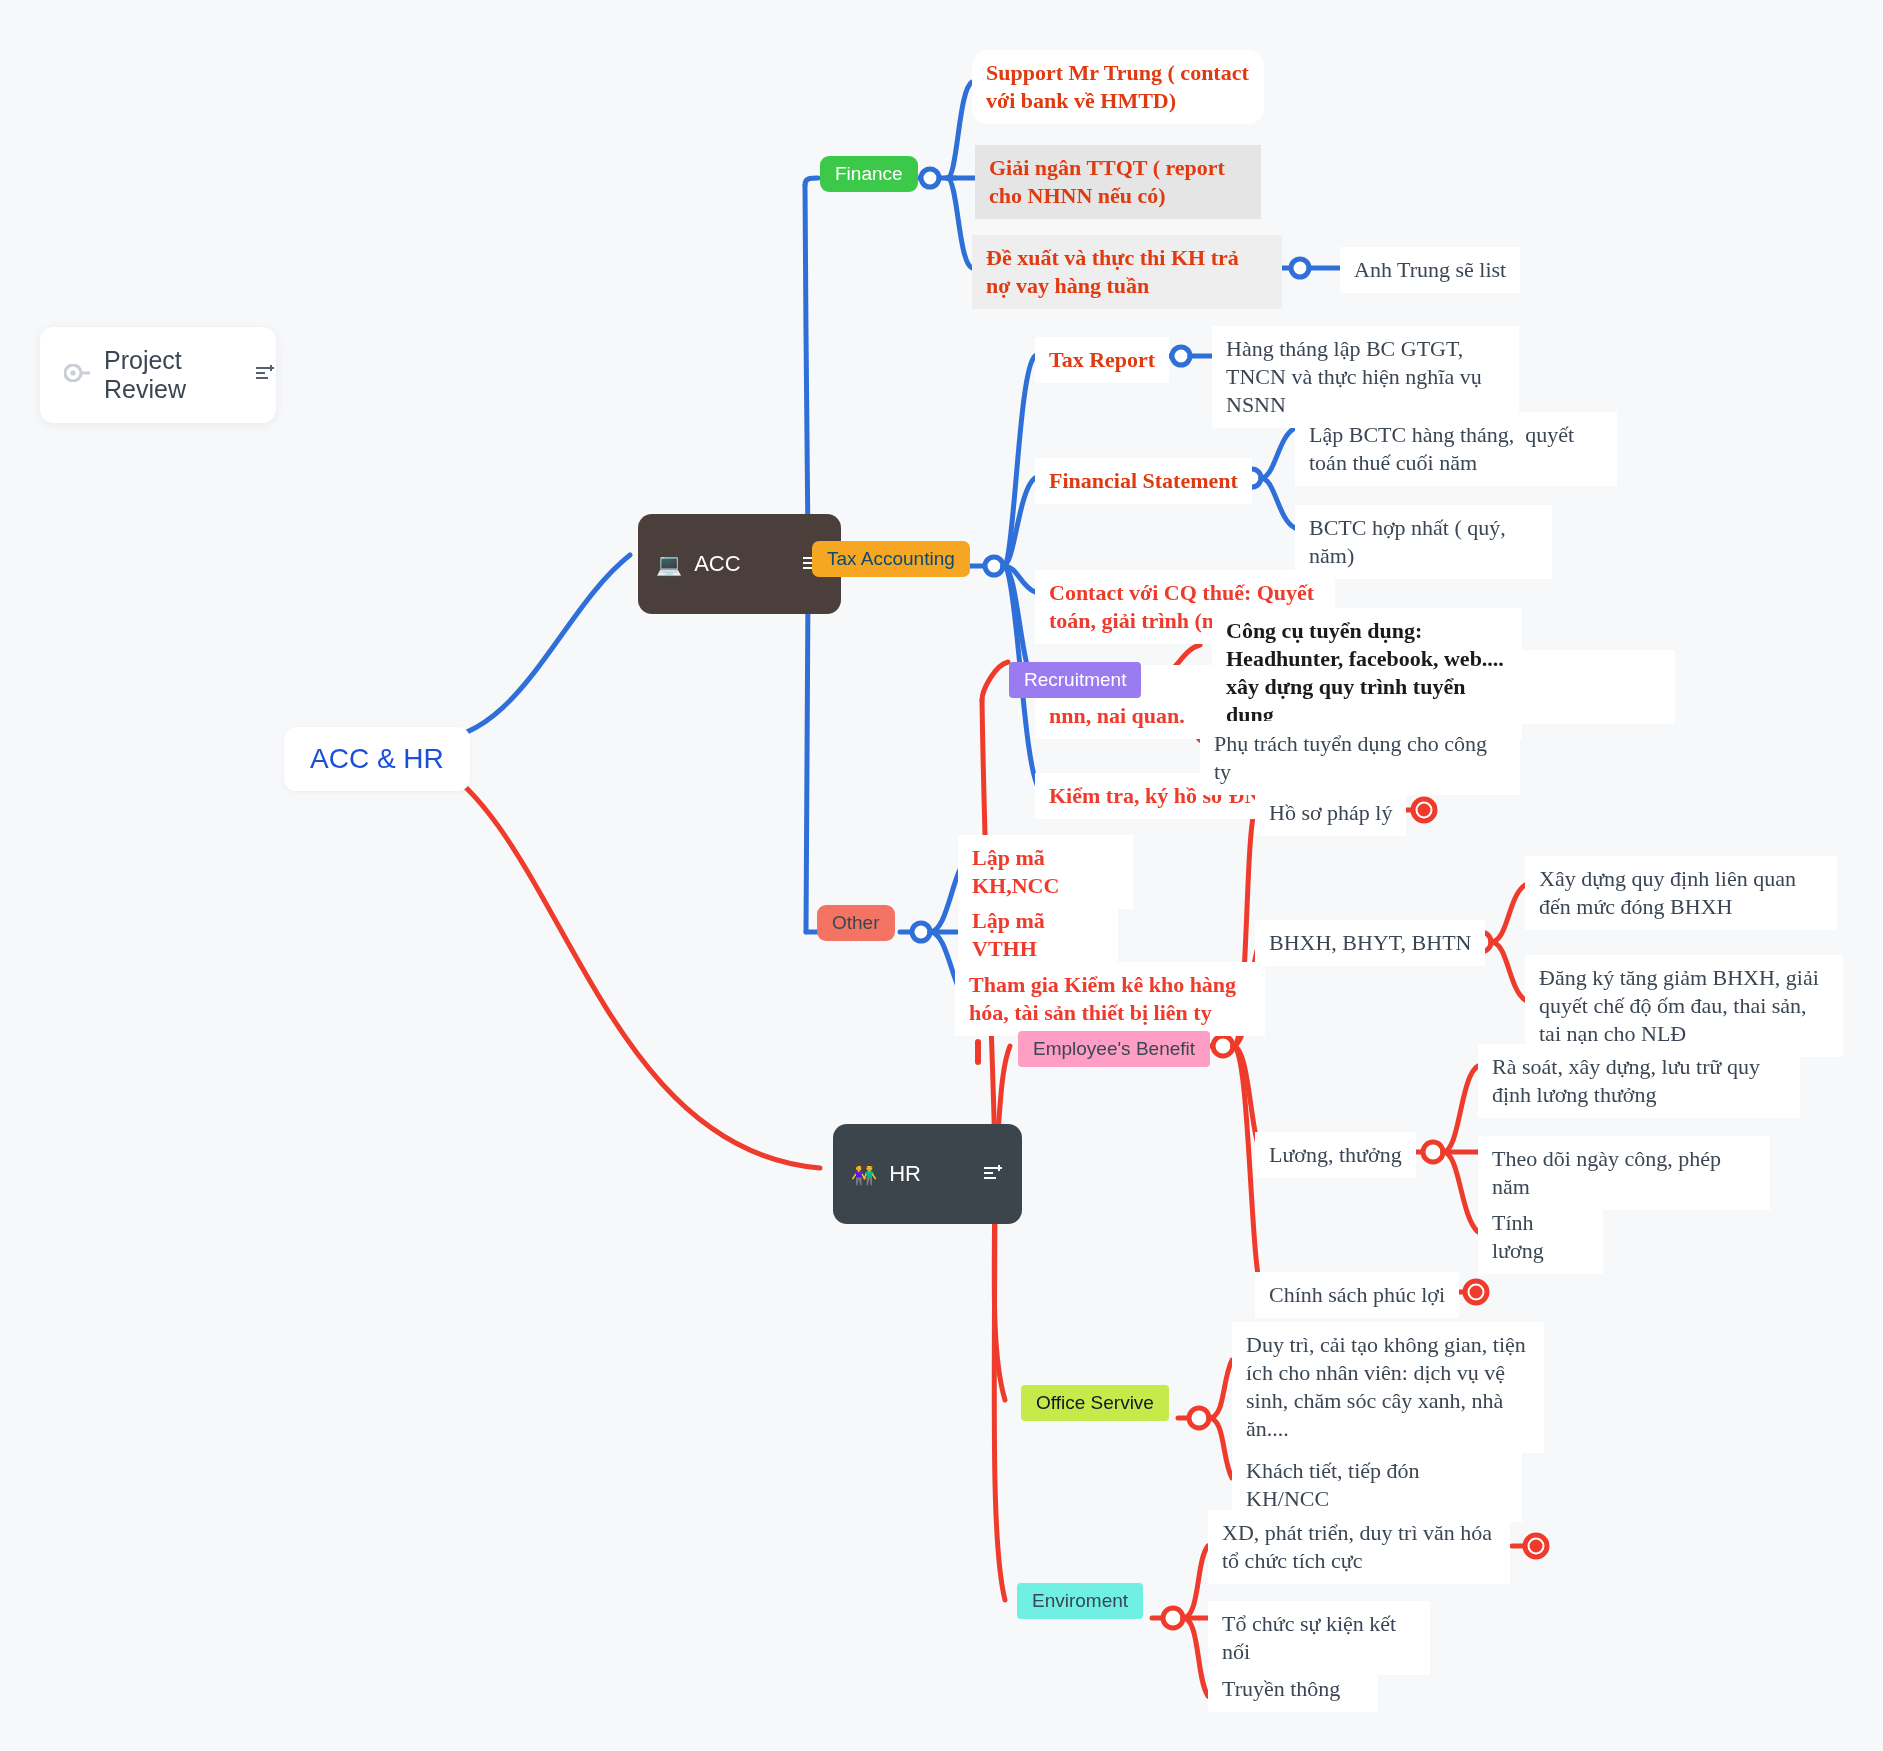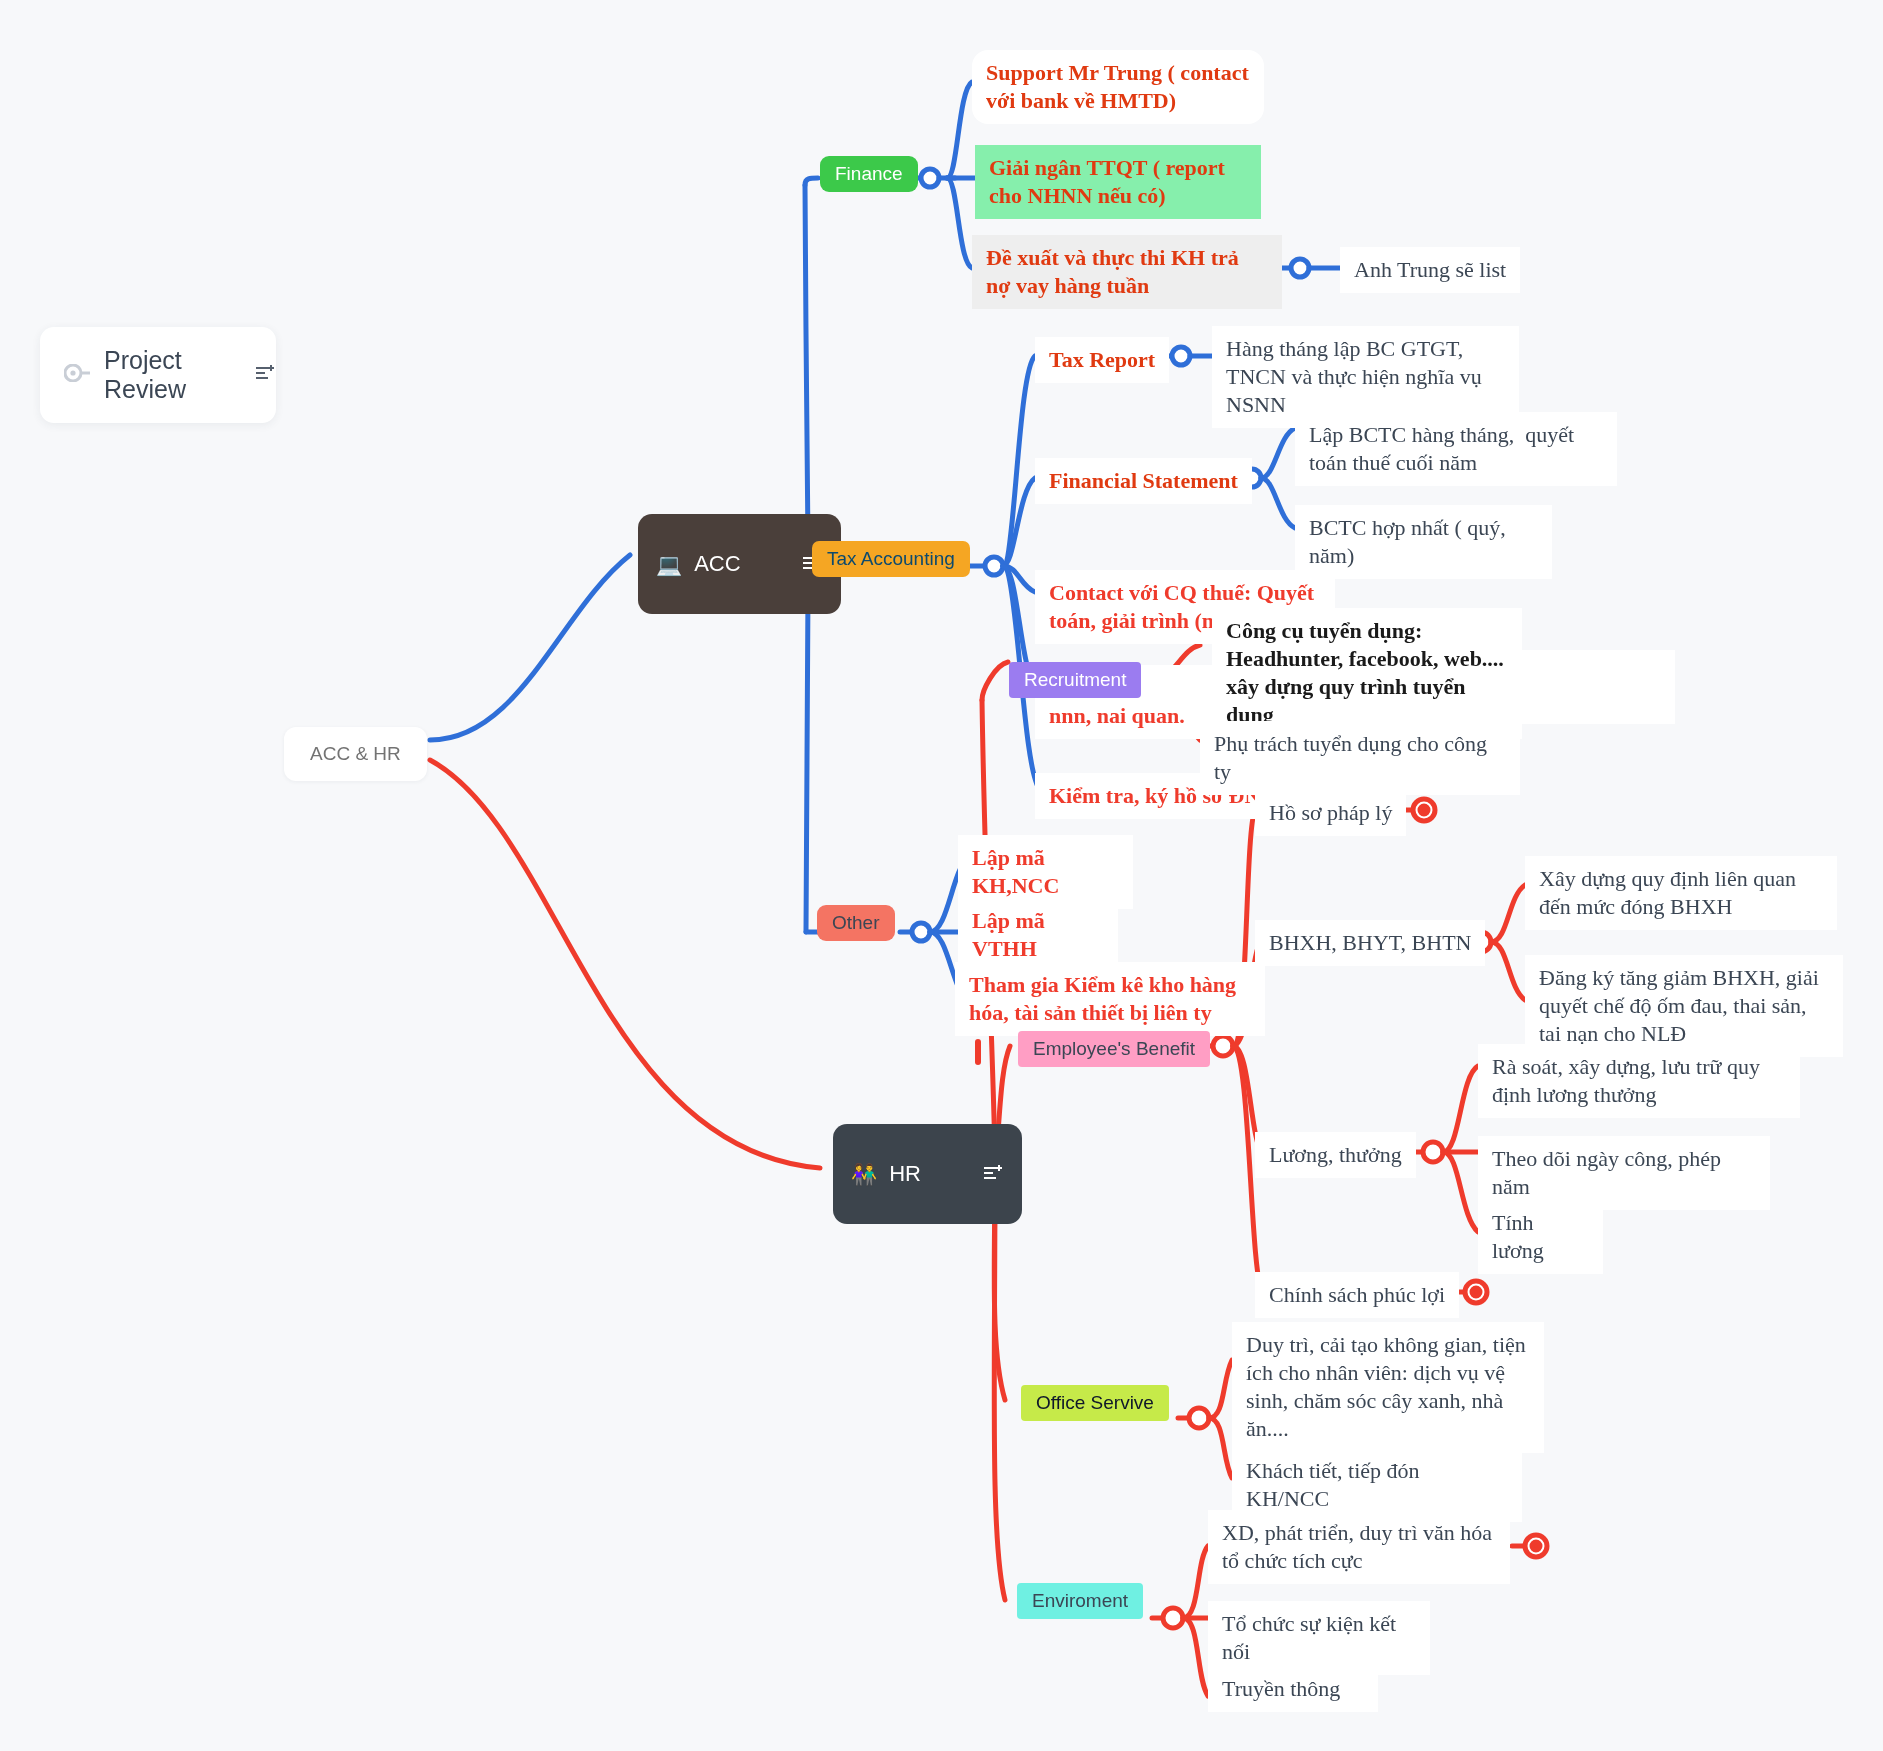--- a/index.html
+++ b/index.html
@@ -51,22 +51,22 @@
     display: inline-block;
     margin-left: 14px;
     color: #56606e;
   }
   
   #root-node {
     left: 284px; top: 727px;
     background: #ffffff;
     border-radius: 12px;
     padding: 16px 26px;
-    font-size: 19px;
-    color: #737373;
+    font-size: 28px;
+    color: #1d4ed8;
     font-family: "Liberation Sans", sans-serif;
     box-shadow: 0 1px 4px rgba(40,50,70,0.06);
   }
   
   .main-branch {
     border-radius: 14px;
     padding: 11px 18px;
     color: #ffffff;
     font-size: 22px;
     font-family: "Liberation Sans", sans-serif;
@@ -96,21 +96,21 @@
     padding: 9px 14px;
     font-family: "Liberation Serif", serif;
     font-size: 22px;
     line-height: 1.28;
     color: #3b4654;
   }
   .leaf.red    { color: #e03a11; font-weight: bold; }
   .leaf.red2   { color: #ef3b2c; font-weight: bold; }
   .leaf.rounded{ border-radius: 16px; }
   .leaf.grayed { background: #eeeeee; }
-  .leaf.faint  { background: #86efac; }
+  .leaf.faint  { background: #e5e5e5; }
   .leaf.bold-dark { font-weight: bold; color:#1a1a1a; }
 </style>
 </head>
 <body>
 
 <div id="canvas">
 
   <svg id="edges" viewBox="0 0 1883 1751">
     <g fill="none" stroke="#2f6fd8" stroke-width="5" stroke-linecap="round">
 

